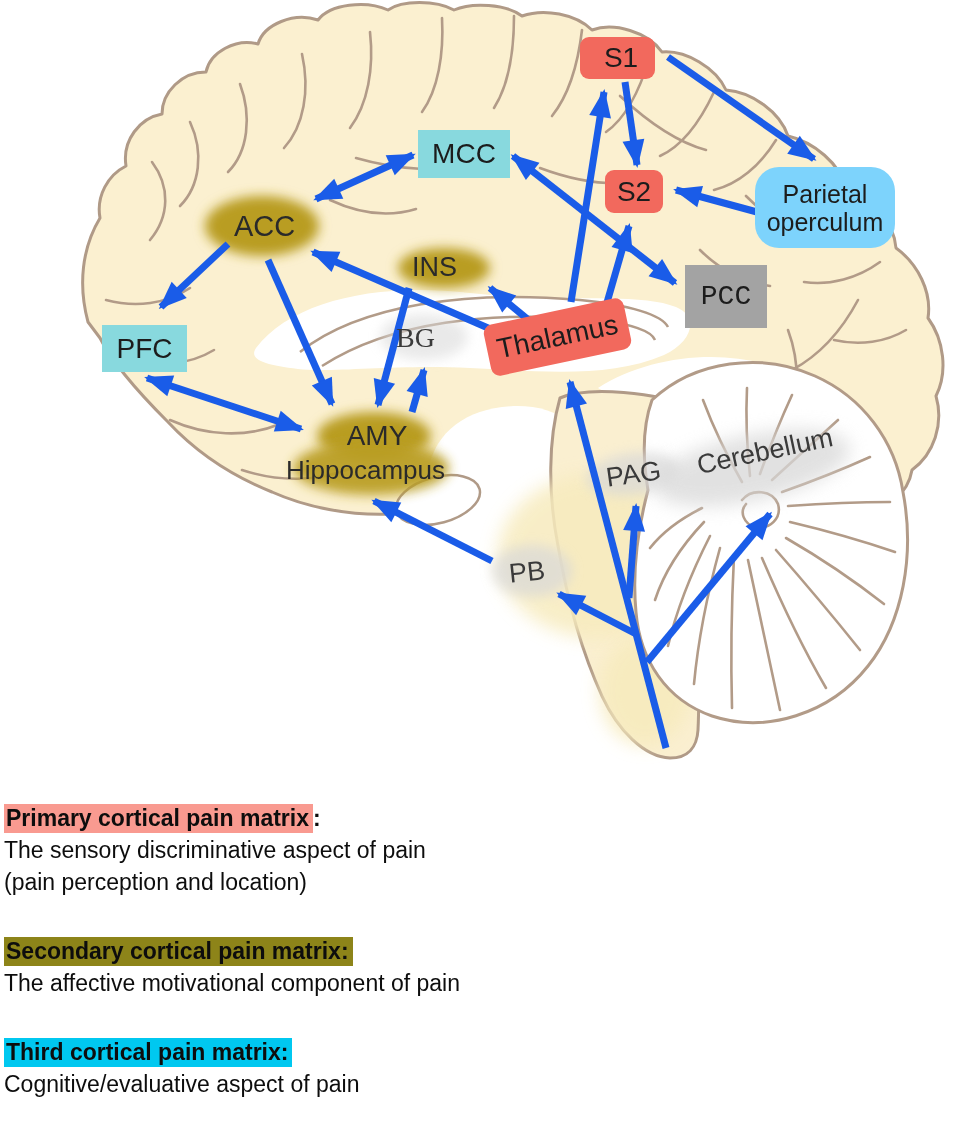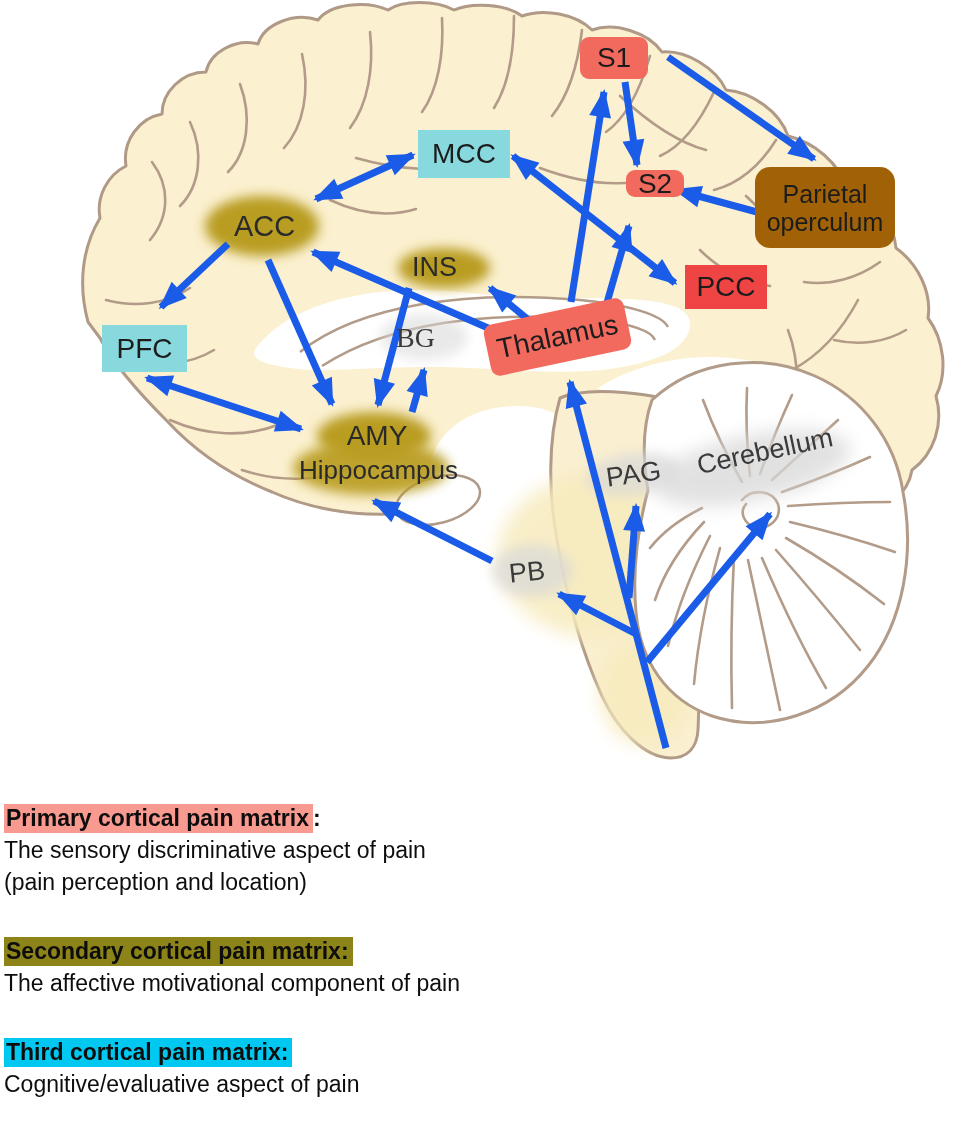--- a/index.html
+++ b/index.html
@@ -151,33 +151,33 @@
         <line x1="668" y1="57" x2="814" y2="159" stroke="#1a5ce8" stroke-width="7" marker-end="url(#ah)"></line>
         <line x1="757" y1="212" x2="676" y2="190" stroke="#1a5ce8" stroke-width="7" marker-end="url(#ah)"></line>
         <line x1="492" y1="561" x2="374" y2="501" stroke="#1a5ce8" stroke-width="7" marker-end="url(#ah)"></line>
         <line x1="666" y1="748" x2="570" y2="382" stroke="#1a5ce8" stroke-width="7" marker-end="url(#ah)"></line>
         <line x1="629" y1="598" x2="636" y2="506" stroke="#1a5ce8" stroke-width="7" marker-end="url(#ah)"></line>
         <line x1="636" y1="634" x2="559" y2="594" stroke="#1a5ce8" stroke-width="7" marker-end="url(#ah)"></line>
         <line x1="647" y1="662" x2="770" y2="514" stroke="#1a5ce8" stroke-width="7" marker-end="url(#ah)"></line>
       </g>
 </svg>
 
-<div class="node red" style="left: 580px; top: 37px; width: 68px; height: 42px; font-size: 28px; background: rgb(242, 105, 93);">S1</div>
-<div class="node red" style="left: 626px; top: 170px; width: 58px; height: 27px; font-size: 28px; background: rgb(242, 105, 93);">S2</div>
-<div class="node red" style="left: 755px; top: 167px; width: 140px; height: 81px; font-size: 25px; border-radius: 15px; background: #a16207;">Parietal operculum</div>
+<div class="node red" style="left: 580px; top: 37px; width: 68px; height: 42px; font-size: 28px; background: rgb(242, 105, 93); padding-left: 7px;">S1</div>
+<div class="node red" style="left: 605px; top: 170px; width: 58px; height: 43px; font-size: 28px; background: rgb(242, 105, 93);">S2</div>
+<div class="node red" style="left: 755px; top: 167px; width: 140px; height: 81px; font-size: 25px; border-radius: 24px; background: #7dd3fc;">Parietal operculum</div>
 <div class="node red" style="left: 486px; top: 311px; width: 143px; height: 52px; font-size: 28px; transform: rotate(-12deg); background: rgb(242, 105, 93);">Thalamus</div>
 
 <div class="node" style="left: 418px; top: 130px; width: 92px; height: 48px; font-size: 28px; background: rgb(136, 217, 222);">MCC</div>
 <div class="node" style="left: 102px; top: 325px; width: 85px; height: 47px; font-size: 28px; background: rgb(136, 217, 222);">PFC</div>
-<div class="node" style="left: 685px; top: 265px; width: 82px; height: 44px; font-size: 28px; background: #ef4444;">PCC</div>
+<div class="node" style="left: 685px; top: 265px; width: 82px; height: 63px; font-size: 28px; background: #a3a3a3; font-family: Liberation Mono, monospace;">PCC</div>
 
 <div class="olivetxt" style="left:222px;top:210px;width:85px;text-align:center;font-size:29px;">ACC</div>
 <div class="olivetxt" style="left:412px;top:252px;width:66px;font-size:27px;">INS</div>
 <div class="olivetxt" style="left:338px;top:420px;width:78px;text-align:center;font-size:28px;">AMY</div>
-<div class="olivetxt" style="left:286px;top:455px;width:172px;text-align:right;font-size:26px;">Hippocampus</div>
+<div class="olivetxt" style="left:286px;top:455px;width:172px;text-align:left;font-size:26px;">Hippocampus</div>
 
 <div class="graytxt" style="left:396px;top:322px;font-size:28px;font-family:Liberation Serif, serif;">BG</div>
 <div class="graytxt" style="left:606px;top:459px;font-size:27px;transform:rotate(-8deg);">PAG</div>
 <div class="graytxt" style="left:696px;top:436px;font-size:27px;transform:rotate(-12deg);">Cerebellum</div>
 <div class="graytxt" style="left:509px;top:557px;font-size:27px;transform:rotate(-6deg);">PB</div>
 
 <div class="legend">
   <div class="item">
     <div>
       <span class="title hl" style="background: rgb(249, 154, 144);">Primary cortical pain matrix</span><span class="title">:</span>

